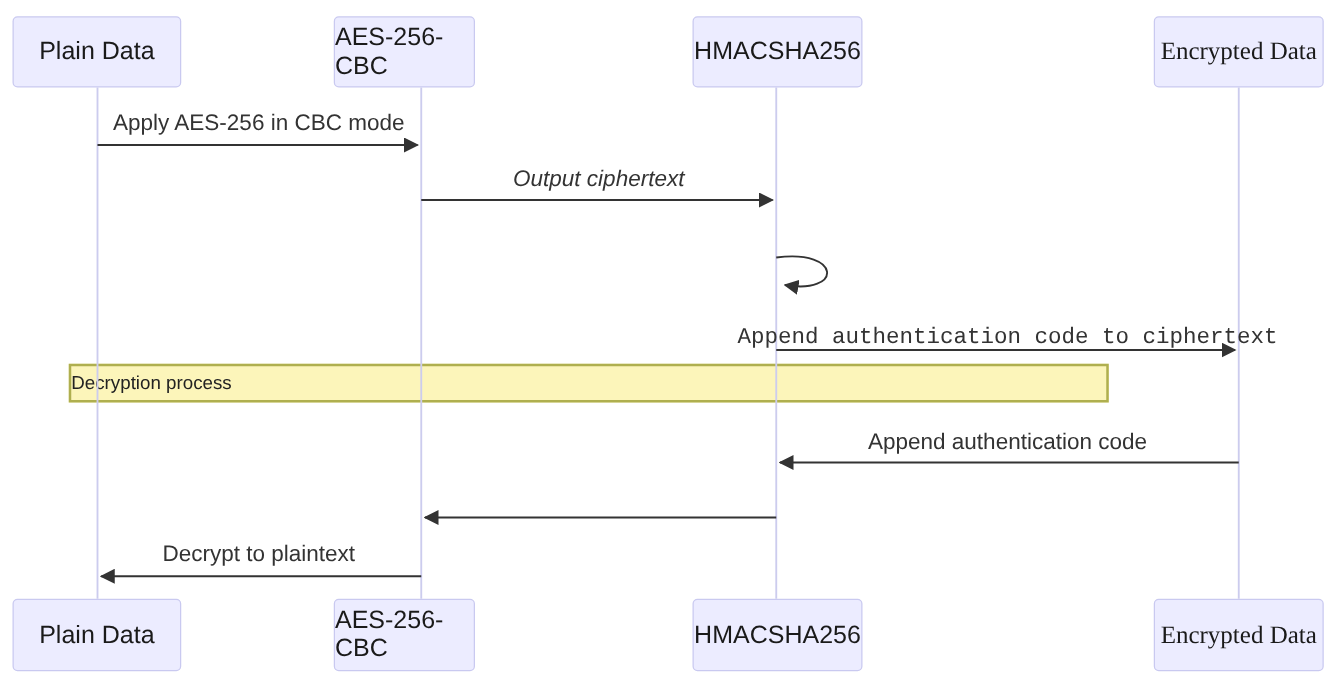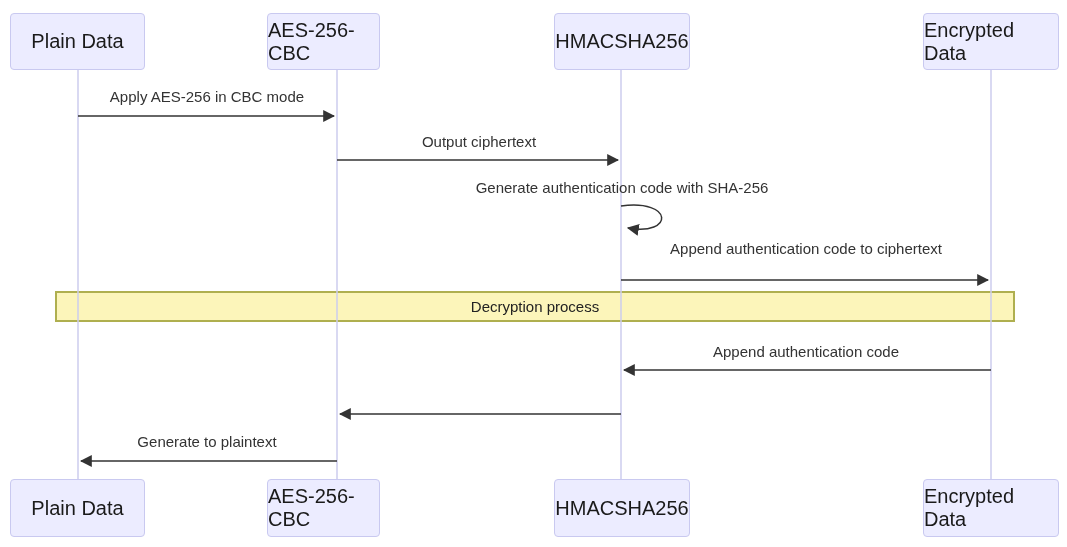--- a/index.html
+++ b/index.html
@@ -9,28 +9,28 @@
     height: 547px;
     background: #ffffff;
     font-family: "Liberation Sans", sans-serif;
     color: #333333;
     overflow: hidden;
   }
   
   .band {
     position: absolute;
     left: 55px; top: 291px;
-    width: 960px; height: 31px;
+    width: 832px; height: 31px;
     background: #FCF5BA;
     border: 2px solid #AFAF4F;
     box-sizing: border-box;
     z-index: 1;
     display: flex;
     align-items: center;
-    justify-content: center;
+    justify-content: flex-start;
   }
   .band-label {
     font-size: 15px;
     color: #222222;
   }
   svg.layer {
     position: absolute;
     left: 0; top: 0;
     width: 1067px; height: 547px;
     z-index: 2;
@@ -46,35 +46,35 @@
     align-items: center;
     justify-content: center;
     font-size: 20px;
     color: #1a1a1a;
     z-index: 3;
   }
   .actor.bottom { top: 479px; height: 58px; }
   .a0 { left: 10px;  width: 135px; }
   .a1 { left: 267px; width: 113px; }
   .a2 { left: 554px; width: 136px; }
-  .a3 { left: 923px; width: 136px; }
+  .a3 { left: 923px; width: 136px; font-family: Liberation Serif, serif; }
   .actor.top { top: 13px; }
   .msg {
     position: absolute;
     transform: translateX(-50%);
     white-space: nowrap;
-    font-size: 15px;
+    font-size: 18px;
     color: #333333;
     z-index: 3;
     text-align: right;
   }
   .m0 { left: 207px; top: 88px; }
-  .m1 { left: 479px; top: 133px; }
+  .m1 { left: 479px; top: 133px; font-style: italic; }
   .m2 { left: 622px; top: 179px; }
-  .m3 { left: 806px; top: 240px; }
+  .m3 { left: 806px; top: 260px; font-family: Liberation Mono, monospace; }
   .m4 { left: 806px; top: 343px; }
   .m5 { left: 479px; top: 388px; }
   .m6 { left: 207px; top: 433px; }
 </style>
 </head>
 <body>
 
 <div class="stage">
 
   <div class="band">
@@ -123,18 +123,17 @@
   </div>
   <div class="actor bottom a2">
     <span>HMACSHA256</span>
   </div>
   <div class="actor bottom a3">
     <span>Encrypted Data</span>
   </div>
 
   <div class="msg m0">Apply AES-256 in CBC mode</div>
   <div class="msg m1">Output ciphertext</div>
-  <div class="msg m2">Generate authentication code with SHA-256</div>
   <div class="msg m3">Append authentication code to ciphertext</div>
   <div class="msg m4">Append authentication code</div>
-  <div class="msg m6">Generate to plaintext</div>
+  <div class="msg m6">Decrypt to plaintext</div>
 
 </div>
 
 </body></html>

